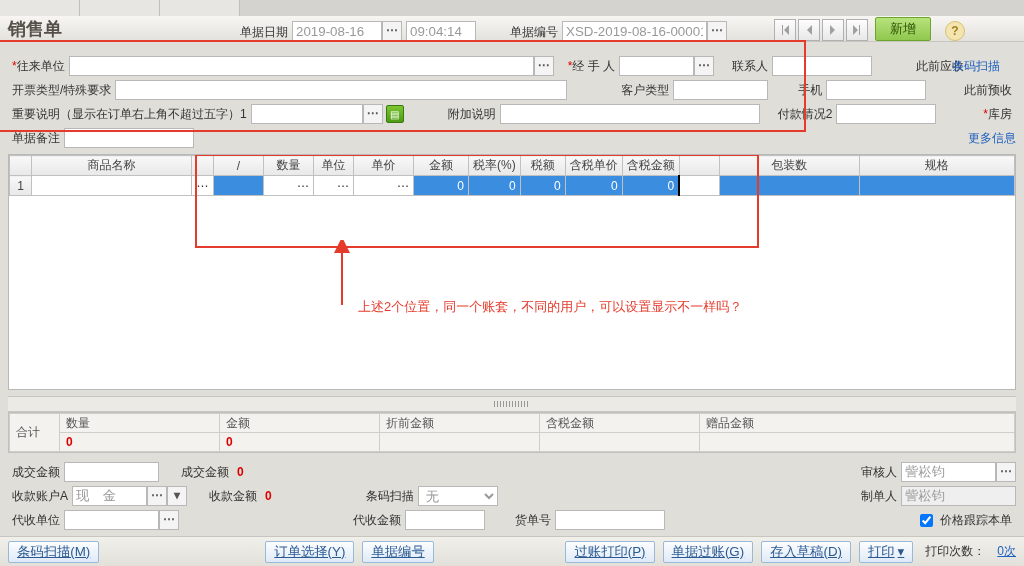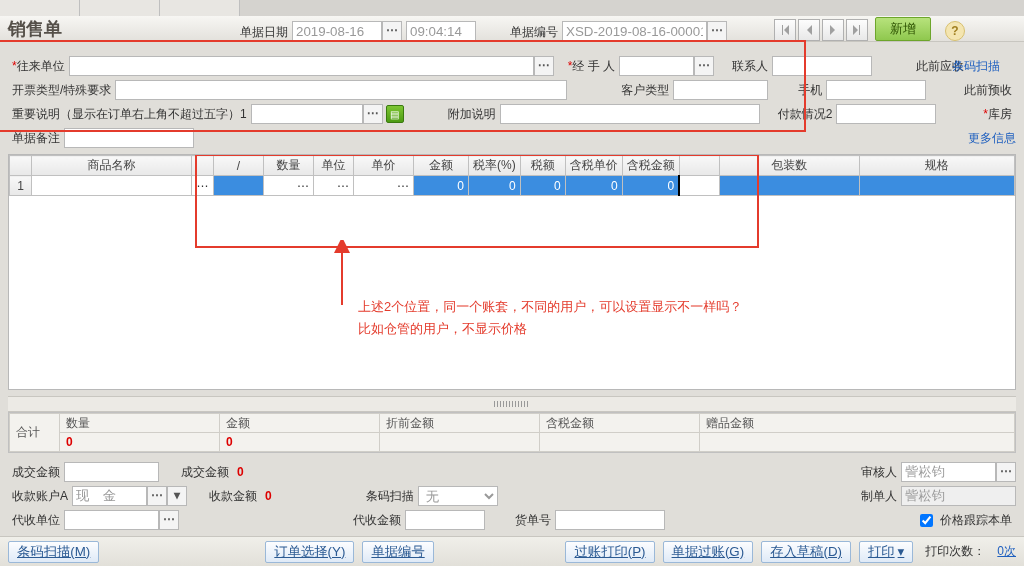--- a/index.html
+++ b/index.html
@@ -199,21 +199,20 @@
   <svg class="arrow-svg" style="left:327px; top:240px;" width="30" height="70">
     <defs>
         <marker id="ah" markerWidth="8" markerHeight="8" refX="4" refY="4" orient="auto">
           <path d="M0 0 L8 4 L0 8 z" fill="#e43b2c"></path>
         </marker>
       </defs>
     <line x1="15" y1="65" x2="15" y2="5" stroke="#e43b2c" stroke-width="2" marker-end="url(#ah)"></line>
   </svg>
   <div class="annotation" style="left:358px; top:296px;">
     <div>上述2个位置，同一个账套，不同的用户，可以设置显示不一样吗？</div>
-    <div>比如仓管的用户，不显示价格</div>
   </div>
 
   <div class="scroll-strip" style="position:absolute; left:0; right:0; top:396px;">
       <div class="grip"></div>
     </div>
 
   <div class="totals" style="position:absolute; left:0; right:0; top:412px; margin:0 8px;">
     <table>
       <tbody>
           <tr>

